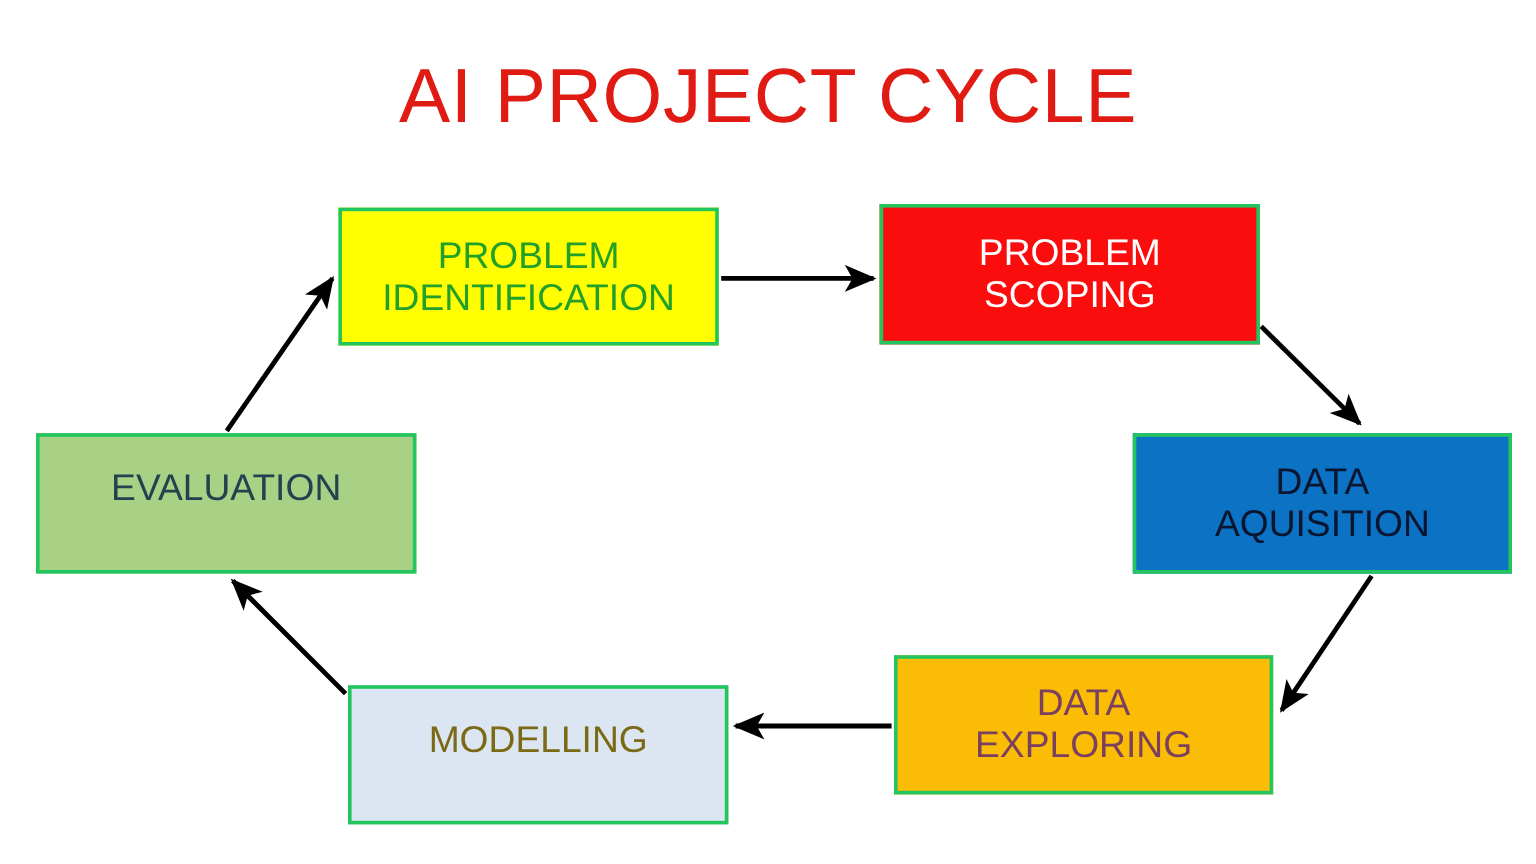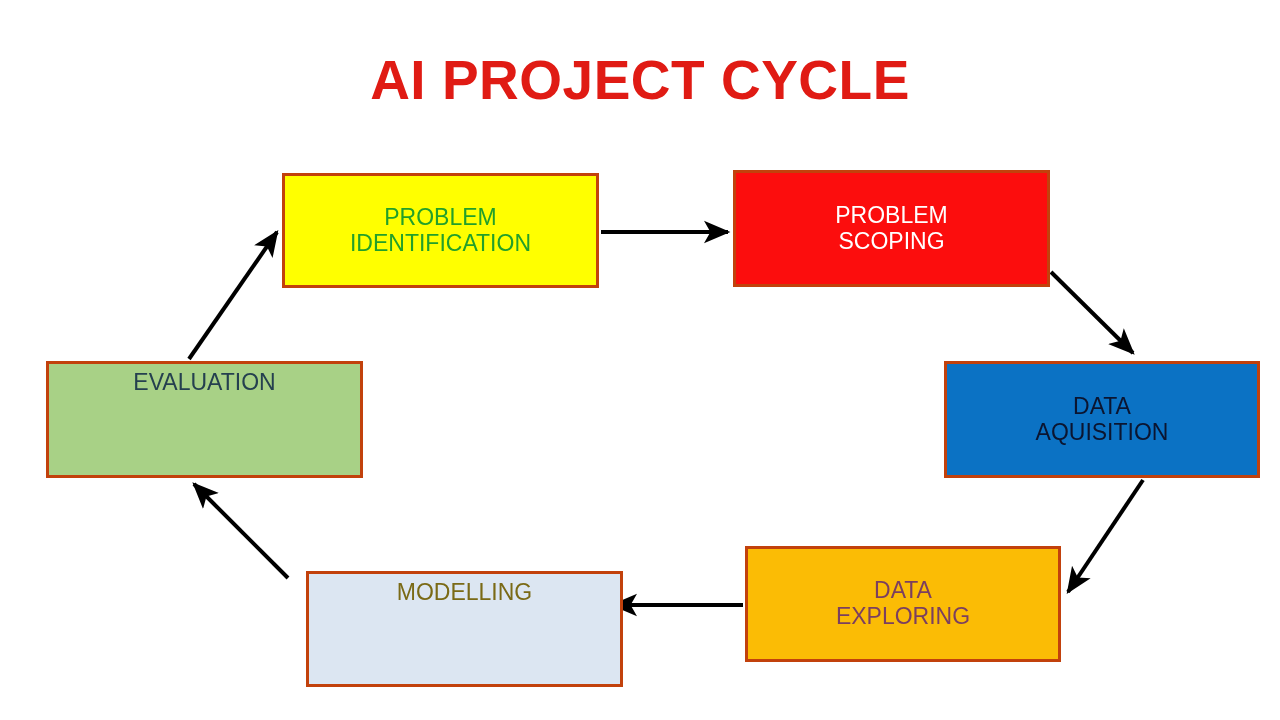--- a/index.html
+++ b/index.html
@@ -17,43 +17,43 @@
   }
 
   
   #diagram-title {
     position: absolute;
     left: 0;
     top: 46px;
     width: 1280px;
     text-align: center;
     color: #e01b14;
-    font-size: 55px;
-    font-weight: 700;
+    font-size: 64px;
+    font-weight: 400;
     letter-spacing: 0.5px;
     line-height: 68px;
     white-space: nowrap;
   }
 
   
   .node {
     position: absolute;
     box-sizing: border-box;
-    border: 3px solid #c2410c;
+    border: 3px solid #22c55e;
     display: flex;
     justify-content: center;
     text-align: center;
     line-height: 1.12;
-    font-size: 23px;
+    font-size: 31px;
     font-weight: 400;
     padding: 0 6px;
     z-index: 3;
   }
   .node.center { align-items: center; }
-  .node.top    { align-items: flex-start; padding-top: 6px; margin-left: 16px; }
+  .node.top    { align-items: flex-start; padding-top: 26px; }
   .node-label {
     display: block;
     width: 100%;
     white-space: pre-line;
   }
 
   
   #node-problem-identification {
     left: 282px; top: 173px; width: 317px; height: 115px;
     background: #FFFF00; color: #22A02A;

